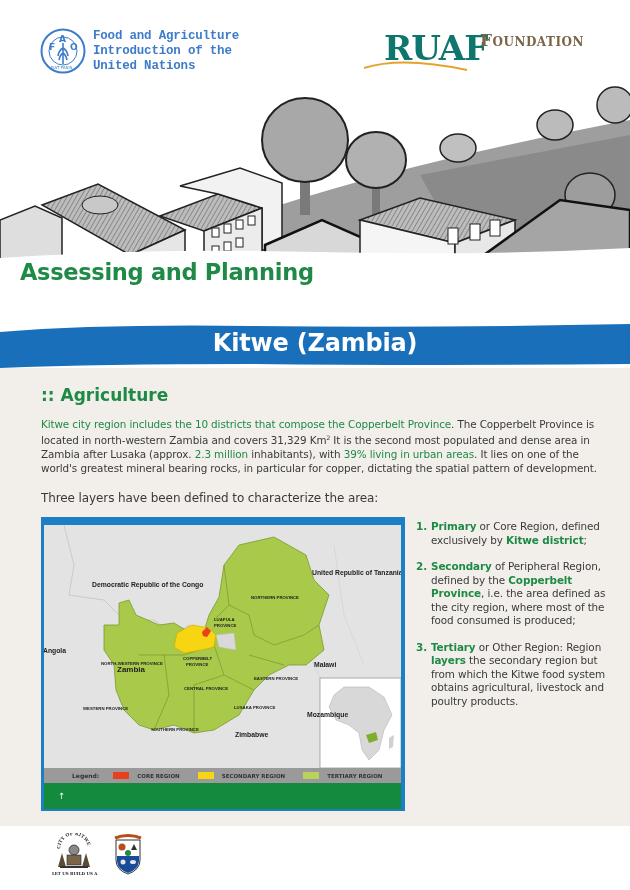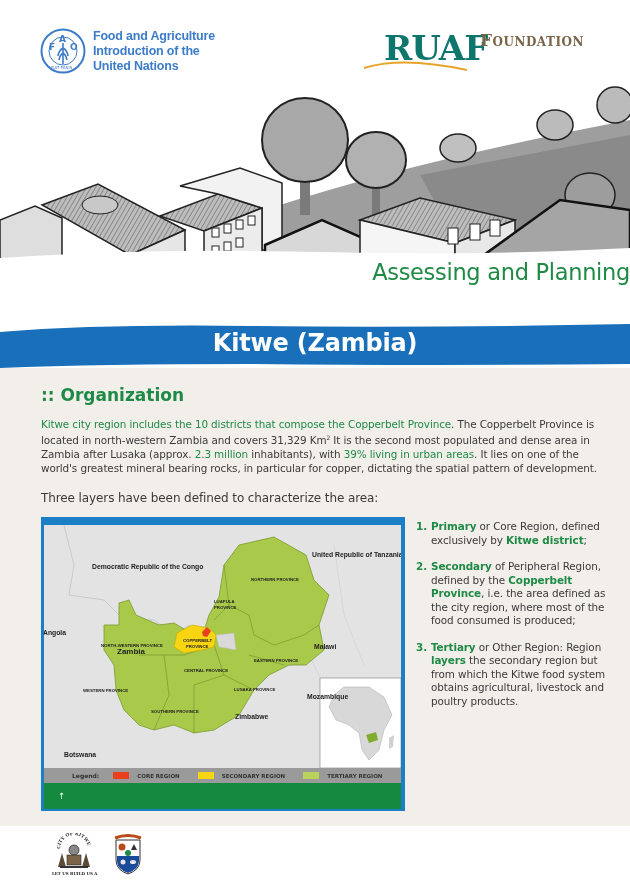--- a/index.html
+++ b/index.html
@@ -3,49 +3,49 @@
 <meta charset="utf-8">
 <style>
   * { box-sizing: border-box; margin: 0; padding: 0; }
   html, body { width: 630px; height: 890px; overflow: hidden; background: #ffffff; }
   body { font-family: "DejaVu Sans", sans-serif; color: #3a3a3a; position: relative; }
   .page-body { position: absolute; left: 0; top: 368px; width: 630px; height: 522px; background: #f2efea; }
   .footer-white { position: absolute; left: 0; top: 826px; width: 630px; height: 64px; background: #ffffff; }
 
   
   .fao { position: absolute; left: 40px; top: 28px; display: flex; align-items: center; }
-  .fao-text { margin-left: 7px; font-family: Liberation Sans, sans-serif; font-weight: bold; color: #3d7cc9; font-size: 12.5px; line-height: 15px; letter-spacing: -0.2px; }
+  .fao-text { margin-left: 7px; font-family: Liberation Mono, monospace; font-weight: bold; color: #3d7cc9; font-size: 12.5px; line-height: 15px; letter-spacing: -0.2px; }
   .ruaf { position: absolute; left: 362px; top: 24px; width: 240px; height: 60px; }
   .ruaf-r { position: absolute; left: 22px; top: 4px; font-family: "DejaVu Serif", serif; font-size: 34px; font-weight: bold; color: #0f766e; letter-spacing: -1px; }
   .ruaf-f { position: absolute; left: 118px; top: 6px; font-family: "DejaVu Serif", serif; font-size: 17px; font-weight: bold; color: #7a6548; letter-spacing: 0.5px; font-variant: small-caps; }
   .ruaf-swoosh { position: absolute; left: 0; top: 30px; }
 
   
   .illustration { position: absolute; left: 0; top: 80px; width: 630px; height: 185px; }
 
-  .title { position: absolute; left: 0; top: 258px; width: 630px; text-align: right; font-weight: normal; color: #1e8a45; font-size: 22.5px; line-height: 29px; letter-spacing: -0.3px; }
+  .title { position: absolute; left: 0; top: 258px; width: 630px; text-align: left; font-weight: bold; color: #1e8a45; font-size: 22.5px; line-height: 29px; letter-spacing: -0.3px; padding-left: 20px; }
   .banner { position: absolute; left: 0; top: 320px; width: 630px; height: 50px; }
   .banner-text { position: absolute; left: 0; top: 329px; width: 630px; text-align: center; color: #fff; font-weight: bold; font-size: 24px; letter-spacing: -0.2px; }
 
   .section-heading { position: absolute; left: 41px; top: 385px; font-size: 17px; font-weight: bold; color: #1e8a45; }
   .intro { position: absolute; left: 41px; top: 418px; width: 560px; font-size: 10.4px; line-height: 13.4px; letter-spacing: -0.1px; color: #3a3a3a; }
   .intro .g { color: #1e8a45; }
   .layers-intro { position: absolute; left: 41px; top: 491px; font-size: 12px; color: #3a3a3a; letter-spacing: -0.1px; }
 
   
   .map-frame { position: absolute; left: 41px; top: 517px; width: 364px; height: 294px; background: #1a7fc4; }
   .map-inner { position: absolute; left: 3px; top: 8px; width: 357px; height: 243px; background: #e4e4e4; overflow: hidden; }
   .legend-bar { position: absolute; left: 3px; top: 251px; width: 357px; height: 15px; background: #9a9a9a; display: flex; align-items: center; font-size: 5.5px; color: #333; font-weight: bold; }
   .legend-bar .lg { margin-left: 28px; margin-right: 14px; font-size: 6px; }
   .legend-item { display: flex; align-items: center; margin-right: 18px; }
   .sw { width: 16px; height: 7px; margin-right: 8px; display: inline-block; }
   .caption { position: absolute; left: 3px; top: 266px; width: 357px; height: 26px; background: #138a3d; color: #fff; font-size: 8.6px; display: flex; align-items: center; padding-left: 14px; }
   .caption .arrow { margin-right: 12px; }
 
-  .map-label { position: absolute; font-family: "Liberation Sans", sans-serif; font-weight: bold; color: #222; white-space: nowrap; }
+  .map-label { position: absolute; font-family: "Liberation Sans", sans-serif; font-weight: bold; color: #222; white-space: nowrap; margin-top: 18px; }
   .ml-country { font-size: 6.8px; }
   .ml-prov { font-size: 4.3px; }
   .ml-zambia { font-size: 8px; }
 
   
   .layers { position: absolute; left: 416px; top: 520px; width: 190px; font-size: 10.4px; line-height: 13.5px; color: #3a3a3a; letter-spacing: -0.1px; }
   .layer { display: flex; margin-bottom: 13px; }
   .layer .num { color: #1e8a45; font-weight: bold; width: 15px; flex-shrink: 0; }
   .layer .g { color: #1e8a45; font-weight: bold; }
 
@@ -135,21 +135,21 @@
   <div>Assessing and Planning</div>
 </div>
 
 <svg class="banner" viewBox="0 0 630 50" preserveAspectRatio="none">
   <path d="M0 12 Q100 4 250 6 Q430 8 630 4 L630 44 Q430 46 250 44 Q100 44 0 48 Z" fill="#1a6fba"></path>
 </svg>
 <div class="banner-text">Kitwe (Zambia)</div>
 
 <div class="page-body"></div>
 
-<div class="section-heading">:: Organization</div>
+<div class="section-heading">:: Agriculture</div>
 
 <p class="intro"><span class="g">Kitwe city region includes the 10 districts that compose the Copperbelt Province</span><span>. The Copperbelt Province is located in north-western Zambia and covers 31,329 Km</span><sup style="font-size:6px">2</sup><span> It is the second most populated and dense area in Zambia after Lusaka (approx. </span><span class="g">2.3 million</span><span> inhabitants), with </span><span class="g">39% living in urban areas</span><span>. It lies on one of the world's greatest mineral bearing rocks, in particular for copper, dictating the spatial pattern of development.</span></p>
 
 <div class="layers-intro">Three layers have been defined to characterize the area:</div>
 
 <div class="map-frame">
   <div class="map-inner">
     <svg width="357" height="243" viewBox="0 0 357 243" style="position:absolute;left:0;top:0">
       <rect width="357" height="243" fill="#e3e3e3"></rect>
       <path d="M20 0 L30 40 L25 70 L60 75 L80 95 L110 95 L130 110 L145 100 L160 120" stroke="#c4c4c4" stroke-width="0.8" fill="none"></path>

